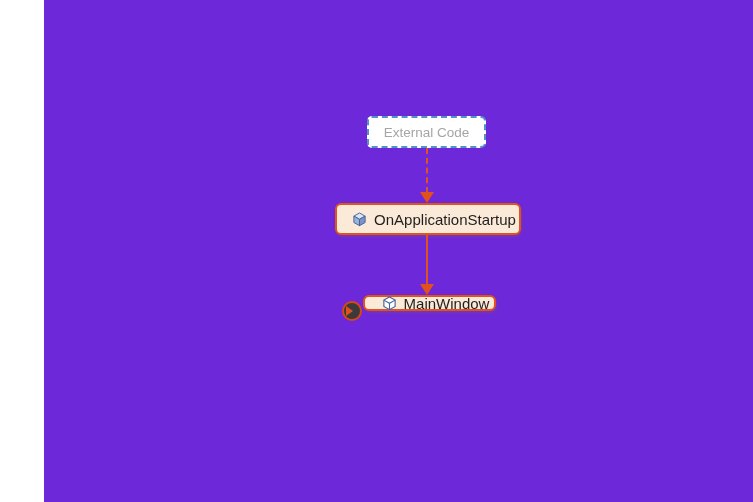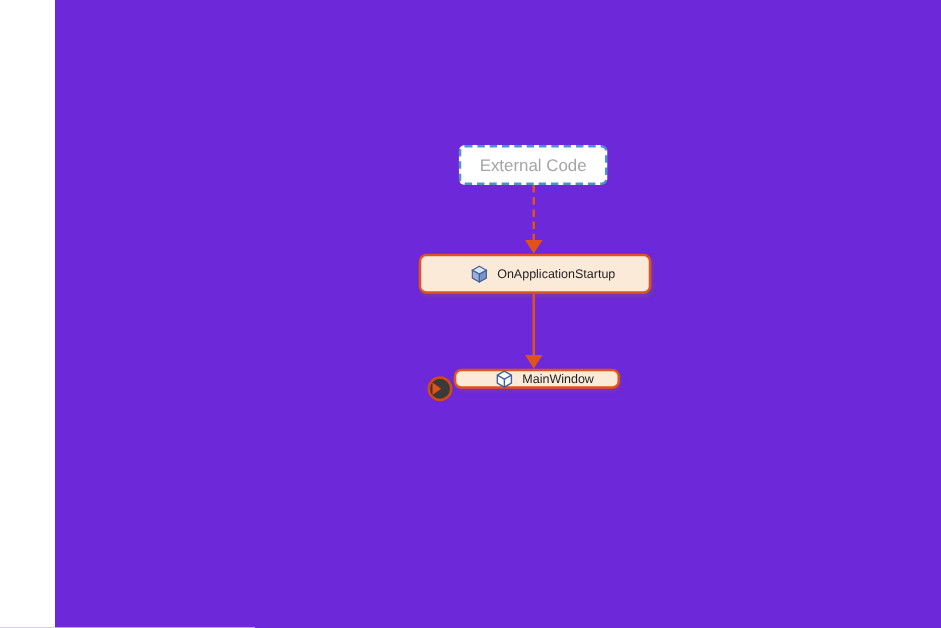--- a/index.html
+++ b/index.html
@@ -33,21 +33,21 @@
     border: 2px dashed #4f93c8;
     border-radius: 5px;
     color: #a5a5a5;
     font-size: 13.5px;
     background: #ffffff;
   }
   .node-solid {
     background: #fcead9;
     border: 2px solid #e0531d;
     color: #1f1f1f;
-    font-size: 10px;
+    font-size: 15px;
     gap: 7px;
     box-shadow: 1px 2px 3px rgba(160, 100, 60, 0.25);
     padding-left: 12px;
   }
   .node-startup {
     left: 291px; top: 203px;
     width: 186px; height: 32px;
   }
   .node-mainwindow {
     left: 319px; top: 295px;

